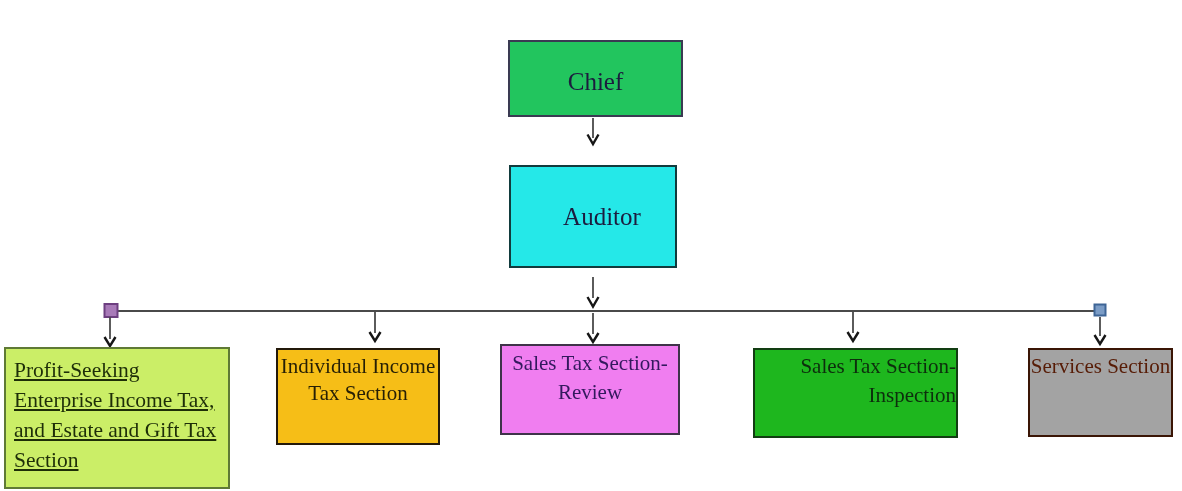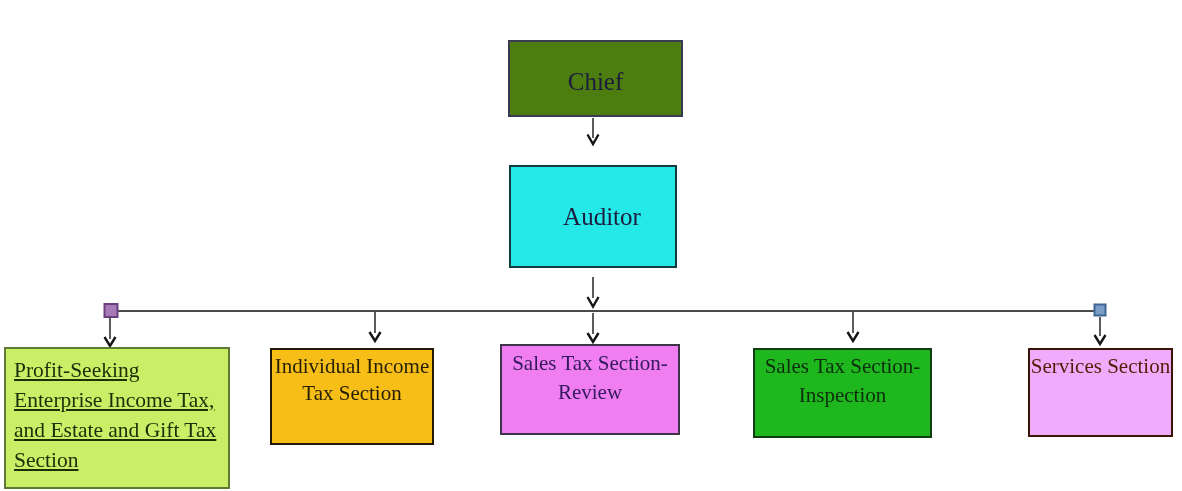--- a/index.html
+++ b/index.html
@@ -52,34 +52,34 @@
     line-height: 28px;
   }
   .section-1 {
     left: 4px; top: 347px; width: 226px; height: 142px;
     text-align: left;
     padding: 6px 4px 0 8px;
     font-size: 21.5px;
     line-height: 30px;
   }
   .section-2 {
-    left: 270px; top: 348px; width: 164px; height: 97px;
+    left: 276px; top: 348px; width: 164px; height: 97px;
     text-align: center;
     padding-top: 3px;
     line-height: 27px;
   }
   .section-3 {
     left: 500px; top: 344px; width: 180px; height: 91px;
     text-align: center;
     padding-top: 3px;
     line-height: 29px;
   }
   .section-4 {
-    left: 753px; top: 348px; width: 179px; height: 90px;
-    text-align: center;
+    left: 753px; top: 348px; width: 205px; height: 90px;
+    text-align: right;
     padding-top: 2px;
     line-height: 29px;
   }
   .section-5 {
     left: 1028px; top: 348px; width: 145px; height: 89px;
     text-align: center;
     padding-top: 2px;
     line-height: 29px;
   }
 </style>
@@ -112,21 +112,21 @@
     <line x1="593" y1="313" x2="593" y2="334" stroke-width="1.8" stroke="#4a4a4a"></line>
     <polyline points="587.5,333 593,342 598.5,333" fill="none" stroke-width="2.4" stroke="#161616"></polyline>
 
     <line x1="853" y1="312" x2="853" y2="333" stroke-width="1.8" stroke="#4a4a4a"></line>
     <polyline points="847.5,332 853,341 858.5,332" fill="none" stroke-width="2.4" stroke="#161616"></polyline>
 
     <line x1="1100" y1="317" x2="1100" y2="336" stroke-width="1.8" stroke="#4a4a4a"></line>
     <polyline points="1094.5,335 1100,344 1105.5,335" fill="none" stroke-width="2.4" stroke="#161616"></polyline>
   </svg>
 
-  <div class="node node-chief" style="background-color: #4d7c0f; border-color: rgb(58, 58, 82); color: rgb(28, 28, 62);">
+  <div class="node node-chief" style="background-color: #22c55e; border-color: rgb(58, 58, 82); color: rgb(28, 28, 62);">
     <span class="label">Chief</span>
   </div>
 
   <div class="node node-auditor" style="background-color: rgb(37, 232, 232); border-color: rgb(18, 59, 61); color: rgb(28, 28, 62); padding-left: 18px;">
     <span class="label">Auditor</span>
   </div>
 
   <div class="node section section-1" style="background-color: rgb(203, 238, 103); border-color: rgb(95, 122, 53); color: rgb(30, 46, 8); text-decoration: underline;">
     <span class="label">Profit-Seeking Enterprise Income Tax, and Estate and Gift Tax Section</span>
   </div>
@@ -136,17 +136,17 @@
   </div>
 
   <div class="node section section-3" style="background-color: rgb(240, 126, 240); border-color: rgb(63, 51, 73); color: rgb(51, 25, 94);">
     <span class="label">Sales Tax Section-Review</span>
   </div>
 
   <div class="node section section-4" style="background-color: rgb(30, 183, 30); border-color: rgb(18, 61, 18); color: rgb(13, 46, 13);">
     <span class="label">Sales Tax Section-Inspection</span>
   </div>
 
-  <div class="node section section-5" style="background-color: #f0abfc; border-color: rgb(58, 21, 5); color: rgb(87, 28, 6);">
+  <div class="node section section-5" style="background-color: #a3a3a3; border-color: rgb(58, 21, 5); color: rgb(87, 28, 6);">
     <span class="label">Services Section</span>
   </div>
 
 </div>
 
 </body></html>

